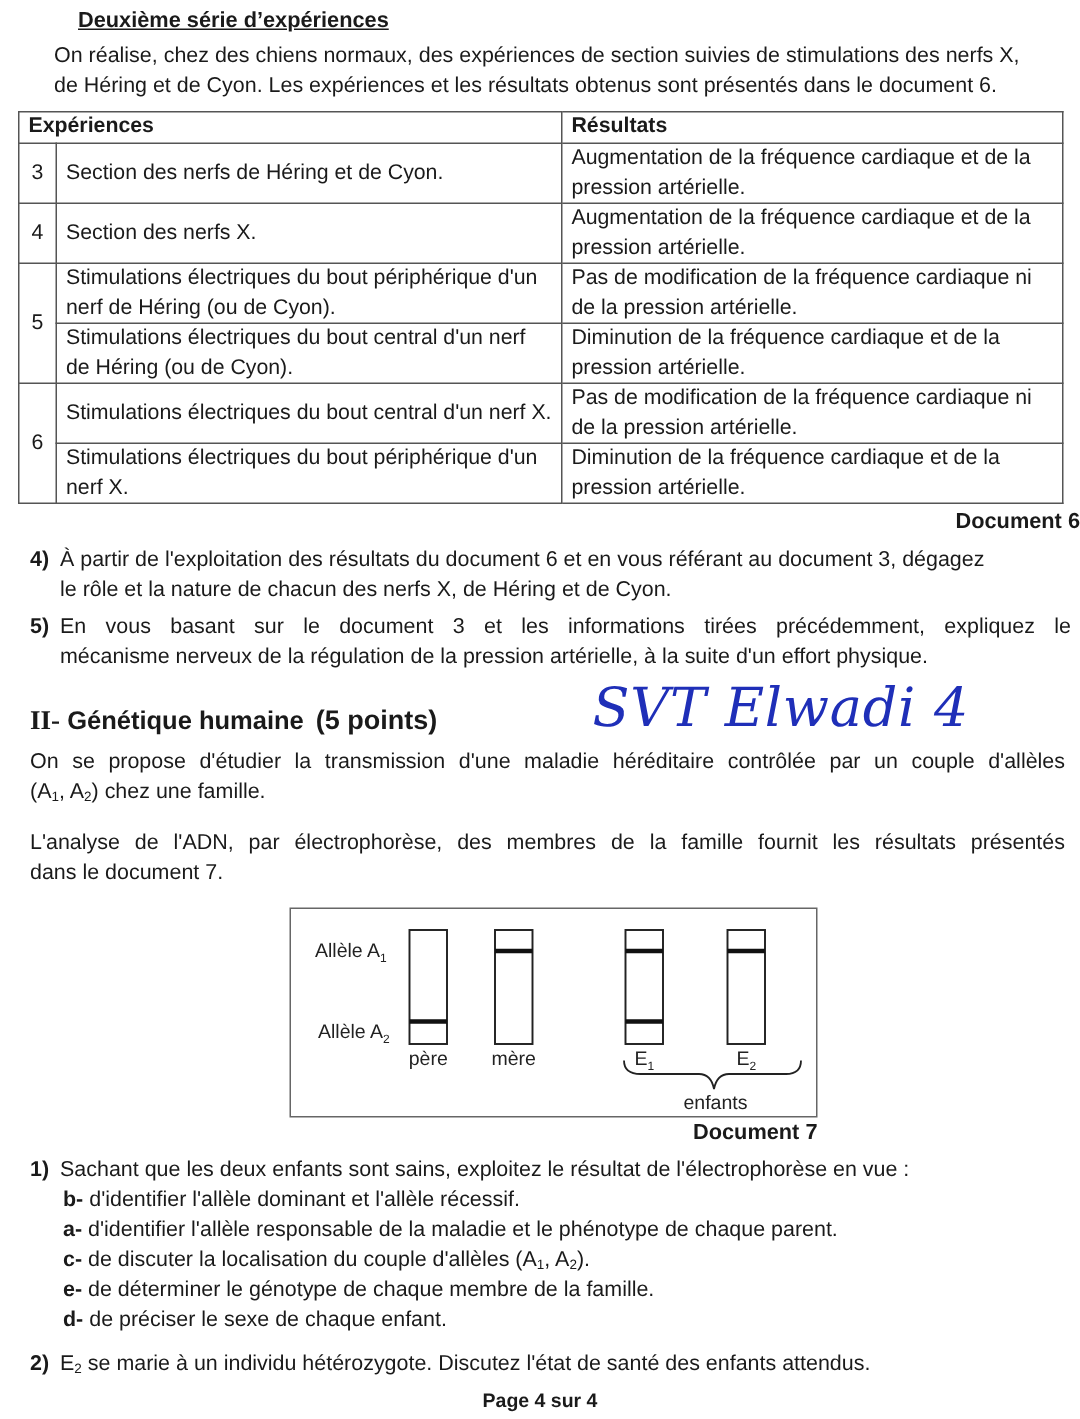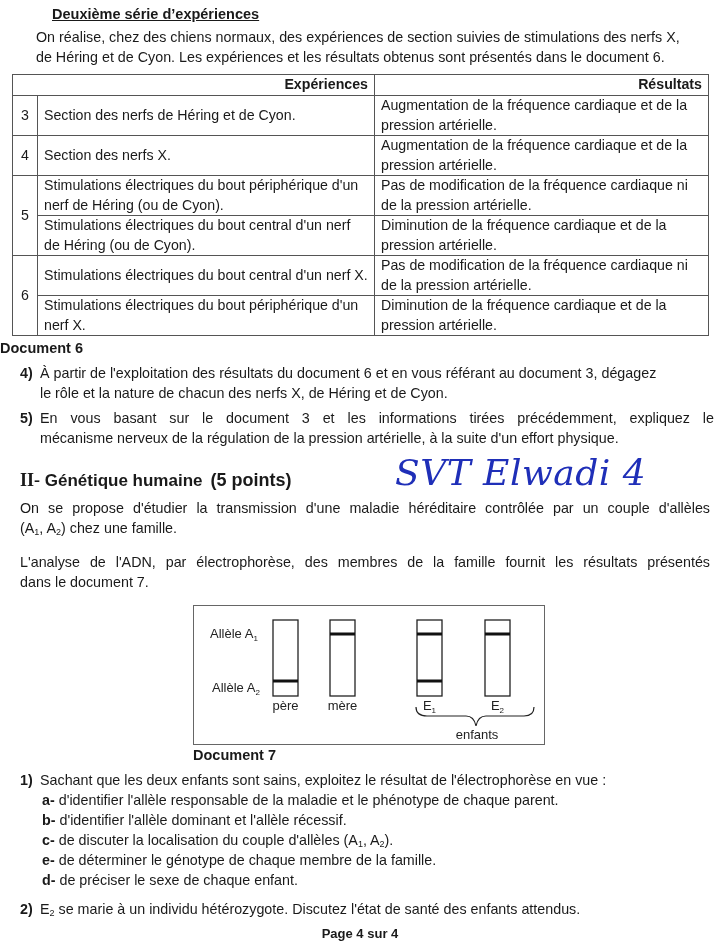--- a/index.html
+++ b/index.html
@@ -7,25 +7,25 @@
          font-family: "Liberation Sans", sans-serif; }
   .abs { position: absolute; }
   .serie-title { left: 20px; top: 6px; font-size: 14.5px; font-weight: bold; text-decoration: underline; margin-left: 32px; }
   .para { font-size: 14.3px; line-height: 20px; }
   .intro { left: 36px; top: 27px; width: 690px; }
   .intro .l { white-space: nowrap; }
 
   table.exp { position: absolute; left: 12px; top: 74px; width: 697px; border-collapse: collapse;
               font-size: 14.2px; }
   table.exp td, table.exp th { border: 1.2px solid #555; padding: 0 6px; vertical-align: middle; line-height: 19.5px; }
-  table.exp th { font-weight: bold; height: 20px; text-align: right; }
+  table.exp th { font-weight: bold; height: 20px; text-align: left; }
   table.exp td.num { width: 16px; text-align: center; padding: 0 4px; }
   table.exp td.expcell { width: 324px; }
   table.exp tr.r { height: 40px; }
-  .doc-label { font-weight: bold; font-size: 14.5px; text-align: left; }
+  .doc-label { font-weight: bold; font-size: 14.5px; text-align: right; }
   .doc6 { left: 0; width: 720px; top: 340px; }
 
   .q { font-size: 14.3px; line-height: 20px; }
   .q .n { font-weight: bold; display: inline-block; width: 20px; }
   .q .cont { padding-left: 20px; }
   .q4 { left: 20px; top: 363px; width: 700px; }
   .q5 { left: 20px; top: 408px; width: 694px; text-align: justify; }
   .q5 .l1 { text-align: justify; text-align-last: justify; }
 
   .sec2 { left: 20px; top: 470px; font-size: 17px; font-weight: bold; }
@@ -139,22 +139,22 @@
         <text x="303.5" y="104" text-anchor="middle" font-family="Liberation Sans, sans-serif" font-size="13" fill="#222">E<tspan font-size="8" dy="3">2</tspan></text>
       </g>
     <path d="M222 101 Q222 110 233 110 L272 110 Q280 110 282 120 Q284 110 292 110 L330 110 Q340 110 340 101" fill="none" stroke="#222" stroke-width="1.2"></path>
     <text x="283" y="133" text-anchor="middle" font-family="Liberation Sans, sans-serif" font-size="13" fill="#222">enfants</text>
   </svg>
 </div>
 <div class="abs doc-label doc7">Document 7</div>
 
 <div class="abs q q1">
   <div><span class="n">1)</span><span>Sachant que les deux enfants sont sains, exploitez le résultat de l'électrophorèse en vue :</span></div>
+  <div class="sub"><b>b-</b> <span>d'identifier l'allèle dominant et l'allèle récessif.</span></div>
   <div class="sub"><b>a-</b> <span>d'identifier l'allèle responsable de la maladie et le phénotype de chaque parent.</span></div>
-  <div class="sub"><b>b-</b> <span>d'identifier l'allèle dominant et l'allèle récessif.</span></div>
   <div class="sub"><b>c-</b> <span>de discuter la localisation du couple d'allèles (A</span><sub>1</sub><span>, A</span><sub>2</sub><span>).</span></div>
   <div class="sub"><b>e-</b> <span>de déterminer le génotype de chaque membre de la famille.</span></div>
   <div class="sub"><b>d-</b> <span>de préciser le sexe de chaque enfant.</span></div>
 </div>
 <div class="abs q q2">
   <span class="n">2)</span><span>E</span><sub>2</sub><span> se marie à un individu hétérozygote. Discutez l'état de santé des enfants attendus.</span>
 </div>
 
 <div class="abs footer">Page 4 sur 4</div>
 

